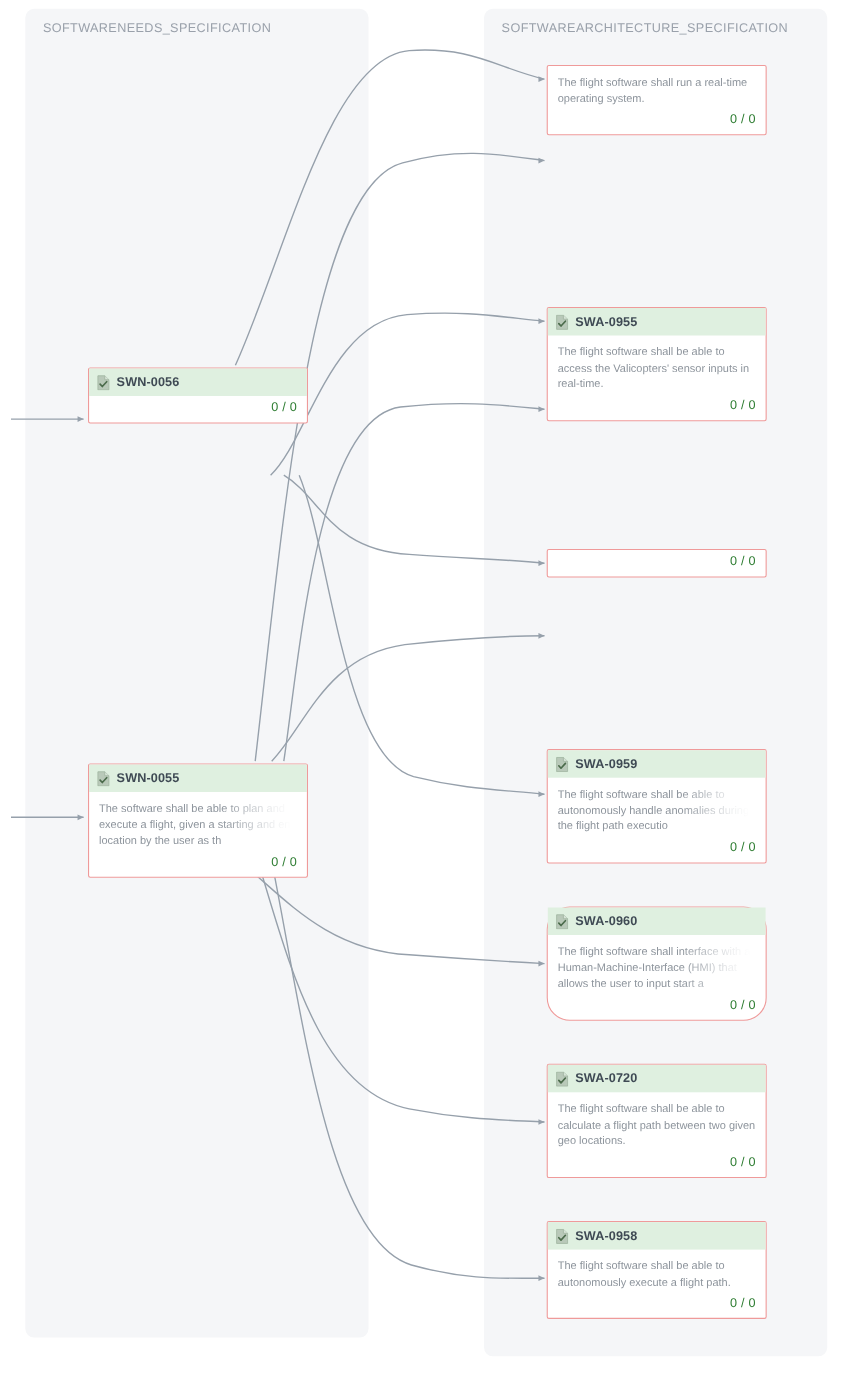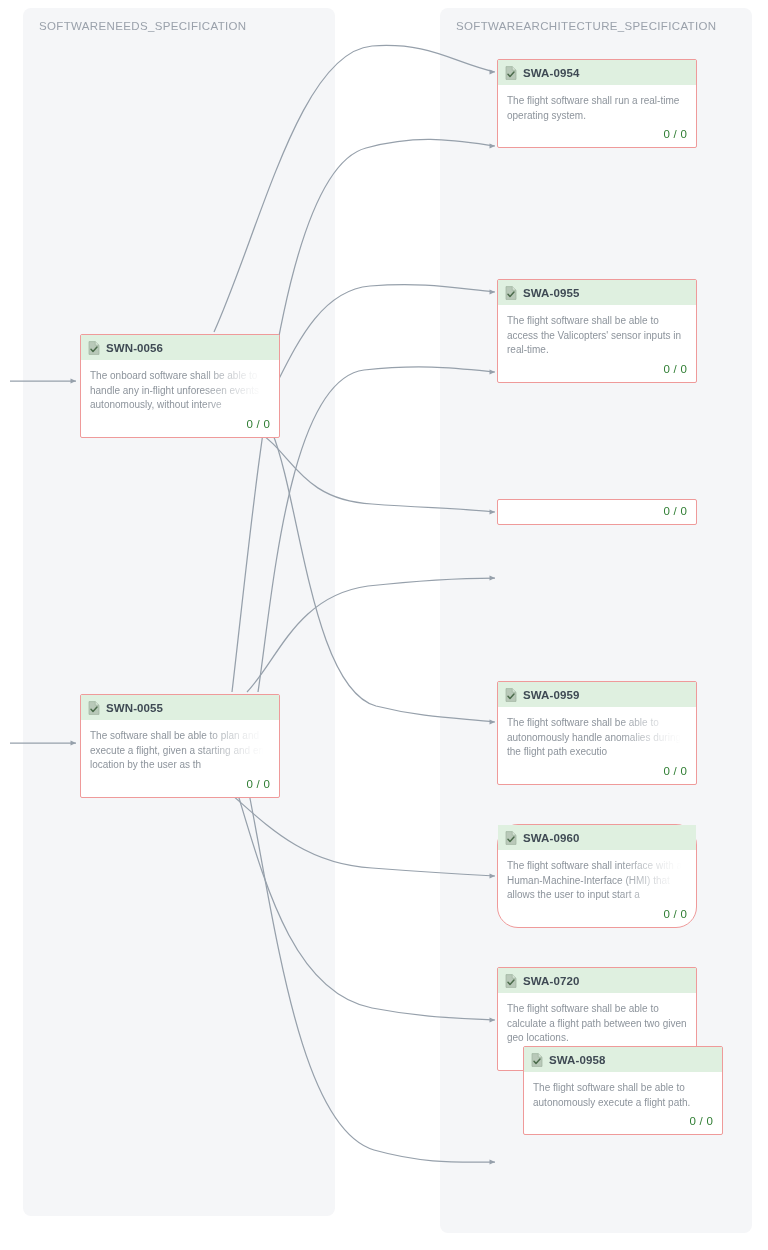--- a/index.html
+++ b/index.html
@@ -156,50 +156,39 @@
   <div id="cards-left">
       <div class="card" style="left: 80px; top: 334px;">
         <div class="card-head">
           <svg class="doc-icon" viewBox="0 0 12 14">
             <path d="M1 0.6 h6.2 L11 4.2 V13.4 H1 Z" fill="#b9c9b9" stroke="#9fb39f" stroke-width="0.7"></path>
             <path d="M7.2 0.6 V4.2 H11" fill="#d7e4d7" stroke="#9fb39f" stroke-width="0.7"></path>
             <path d="M3 8.2 l2 2.2 l4 -4.4" fill="none" stroke="#4b6b4b" stroke-width="1.5" stroke-linecap="round" stroke-linejoin="round"></path>
           </svg>
           <span class="card-id">SWN-0056</span>
         </div>
-        <div class="card-body">
-          <p class="card-text truncated">The onboard software shall be able to handle any in-flight unforeseen events autonomously, without interve</p>
-        </div>
         <div class="card-count">0 / 0</div>
       </div>
       <div class="card" style="left: 80px; top: 694px;">
         <div class="card-head">
           <svg class="doc-icon" viewBox="0 0 12 14">
             <path d="M1 0.6 h6.2 L11 4.2 V13.4 H1 Z" fill="#b9c9b9" stroke="#9fb39f" stroke-width="0.7"></path>
             <path d="M7.2 0.6 V4.2 H11" fill="#d7e4d7" stroke="#9fb39f" stroke-width="0.7"></path>
             <path d="M3 8.2 l2 2.2 l4 -4.4" fill="none" stroke="#4b6b4b" stroke-width="1.5" stroke-linecap="round" stroke-linejoin="round"></path>
           </svg>
           <span class="card-id">SWN-0055</span>
         </div>
         <div class="card-body">
           <p class="card-text truncated">The software shall be able to plan and execute a flight, given a starting and end location by the user as th</p>
         </div>
         <div class="card-count">0 / 0</div>
       </div>
     </div>
   <div id="cards-right">
       <div class="card" style="left: 497px; top: 59px;">
-        <div class="card-head">
-          <svg class="doc-icon" viewBox="0 0 12 14">
-            <path d="M1 0.6 h6.2 L11 4.2 V13.4 H1 Z" fill="#b9c9b9" stroke="#9fb39f" stroke-width="0.7"></path>
-            <path d="M7.2 0.6 V4.2 H11" fill="#d7e4d7" stroke="#9fb39f" stroke-width="0.7"></path>
-            <path d="M3 8.2 l2 2.2 l4 -4.4" fill="none" stroke="#4b6b4b" stroke-width="1.5" stroke-linecap="round" stroke-linejoin="round"></path>
-          </svg>
-          <span class="card-id">SWA-0954</span>
-        </div>
         <div class="card-body">
           <p class="card-text">The flight software shall run a real-time operating system.</p>
         </div>
         <div class="card-count">0 / 0</div>
       </div>
       <div class="card" style="left: 497px; top: 279px;">
         <div class="card-head">
           <svg class="doc-icon" viewBox="0 0 12 14">
             <path d="M1 0.6 h6.2 L11 4.2 V13.4 H1 Z" fill="#b9c9b9" stroke="#9fb39f" stroke-width="0.7"></path>
             <path d="M7.2 0.6 V4.2 H11" fill="#d7e4d7" stroke="#9fb39f" stroke-width="0.7"></path>
@@ -250,21 +239,21 @@
             <path d="M7.2 0.6 V4.2 H11" fill="#d7e4d7" stroke="#9fb39f" stroke-width="0.7"></path>
             <path d="M3 8.2 l2 2.2 l4 -4.4" fill="none" stroke="#4b6b4b" stroke-width="1.5" stroke-linecap="round" stroke-linejoin="round"></path>
           </svg>
           <span class="card-id">SWA-0720</span>
         </div>
         <div class="card-body">
           <p class="card-text">The flight software shall be able to calculate a flight path between two given geo locations.</p>
         </div>
         <div class="card-count">0 / 0</div>
       </div>
-      <div class="card" style="left: 497px; top: 1046px; margin-left: 26px;">
+      <div class="card" style="left: 497px; top: 1110px;">
         <div class="card-head">
           <svg class="doc-icon" viewBox="0 0 12 14">
             <path d="M1 0.6 h6.2 L11 4.2 V13.4 H1 Z" fill="#b9c9b9" stroke="#9fb39f" stroke-width="0.7"></path>
             <path d="M7.2 0.6 V4.2 H11" fill="#d7e4d7" stroke="#9fb39f" stroke-width="0.7"></path>
             <path d="M3 8.2 l2 2.2 l4 -4.4" fill="none" stroke="#4b6b4b" stroke-width="1.5" stroke-linecap="round" stroke-linejoin="round"></path>
           </svg>
           <span class="card-id">SWA-0958</span>
         </div>
         <div class="card-body">
           <p class="card-text">The flight software shall be able to autonomously execute a flight path.</p>

